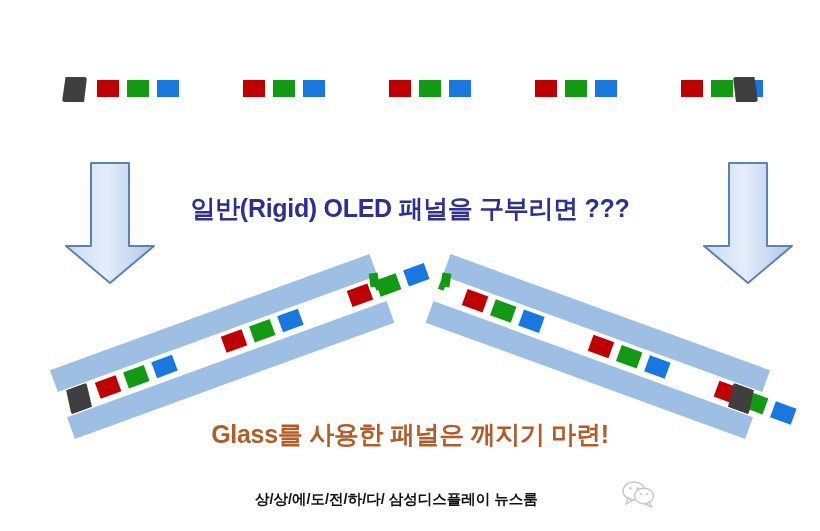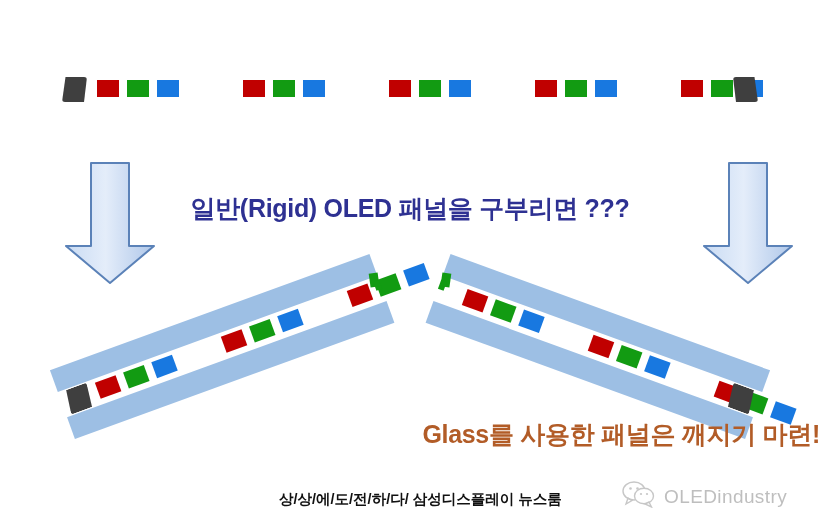--- a/index.html
+++ b/index.html
@@ -79,30 +79,28 @@
   }
   #question-text {
     color: #2E3192;
     font-size: 25px;
     letter-spacing: -0.3px;
   }
   #conclusion-text {
     color: #B25C27;
     font-size: 25px;
     letter-spacing: -0.3px;
-    text-align: right;
   }
 
   
   #footer-caption {
     position: absolute;
     white-space: nowrap;
     font-size: 14.5px;
     color: #111111;
-    margin-left: 24px;
   }
   #footer-caption .prefix { font-weight: 700; }
   #footer-caption .brand  { font-weight: 700; }
 
   #watermark {
     position: absolute;
     display: flex;
     align-items: center;
     gap: 8px;
     opacity: 0.55;
@@ -237,16 +235,15 @@
         <ellipse cx="12" cy="10" rx="11" ry="9" fill="none" stroke="#9A9A9A" stroke-width="1.4"></ellipse>
         <polygon points="6,17 4,23 10,19.5" fill="none" stroke="#9A9A9A" stroke-width="1.4"></polygon>
         <circle cx="8.5" cy="7.5" r="1.3" fill="#9A9A9A"></circle>
         <circle cx="15.5" cy="7.5" r="1.3" fill="#9A9A9A"></circle>
         <ellipse cx="22" cy="15" rx="9.5" ry="7.8" fill="#ffffff" stroke="#9A9A9A" stroke-width="1.4"></ellipse>
         <polygon points="27,21 29.5,26 23,23" fill="#ffffff" stroke="#9A9A9A" stroke-width="1.4"></polygon>
         <circle cx="19" cy="13" r="1.1" fill="#9A9A9A"></circle>
         <circle cx="25" cy="13" r="1.1" fill="#9A9A9A"></circle>
       </svg>
     </span>
-    <span class="wm-text">OLEDindustry</span>
   </div>
 
 </div>
 
 </body></html>

